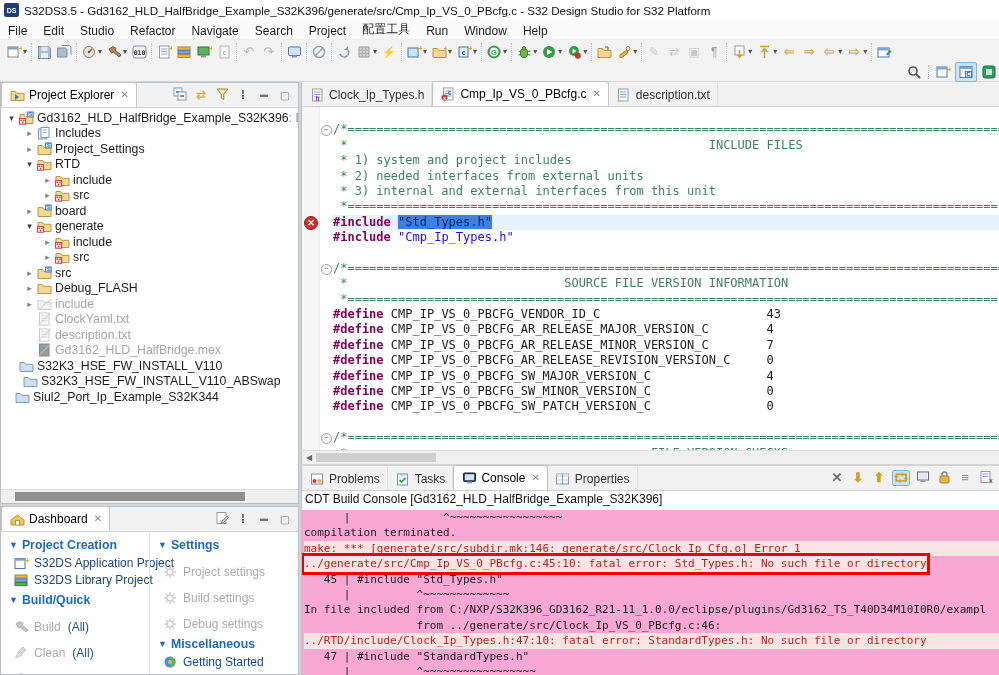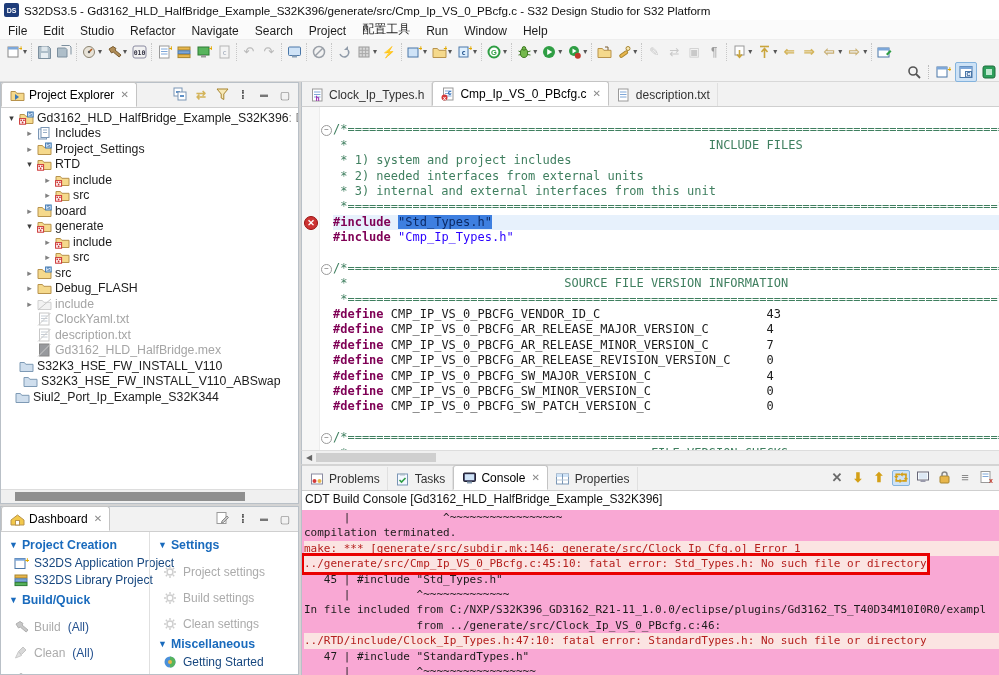--- a/index.html
+++ b/index.html
@@ -913,21 +913,21 @@
                         <line x1="7" y1="11" x2="7" y2="13"></line>
                         <line x1="1" y1="7" x2="3" y2="7"></line>
                         <line x1="11" y1="7" x2="13" y2="7"></line>
                         <line x1="2.8" y1="2.8" x2="4.2" y2="4.2"></line>
                         <line x1="9.8" y1="9.8" x2="11.2" y2="11.2"></line>
                         <line x1="11.2" y1="2.8" x2="9.8" y2="4.2"></line>
                         <line x1="4.2" y1="9.8" x2="2.8" y2="11.2"></line>
                       </g>
                     </svg>
                   </span>
-                  <span>Clean settings</span>
+                  <span>Debug settings</span>
                 </div>
               </div>
               <div class="dsec">
                 <div class="dhead">
                   <span class="tri">▼</span>
                   <span>Miscellaneous</span>
                 </div>
                 <div class="ditem">
                   <span class="ic">
                     <svg width="15" height="14" viewBox="0 0 15 14">

